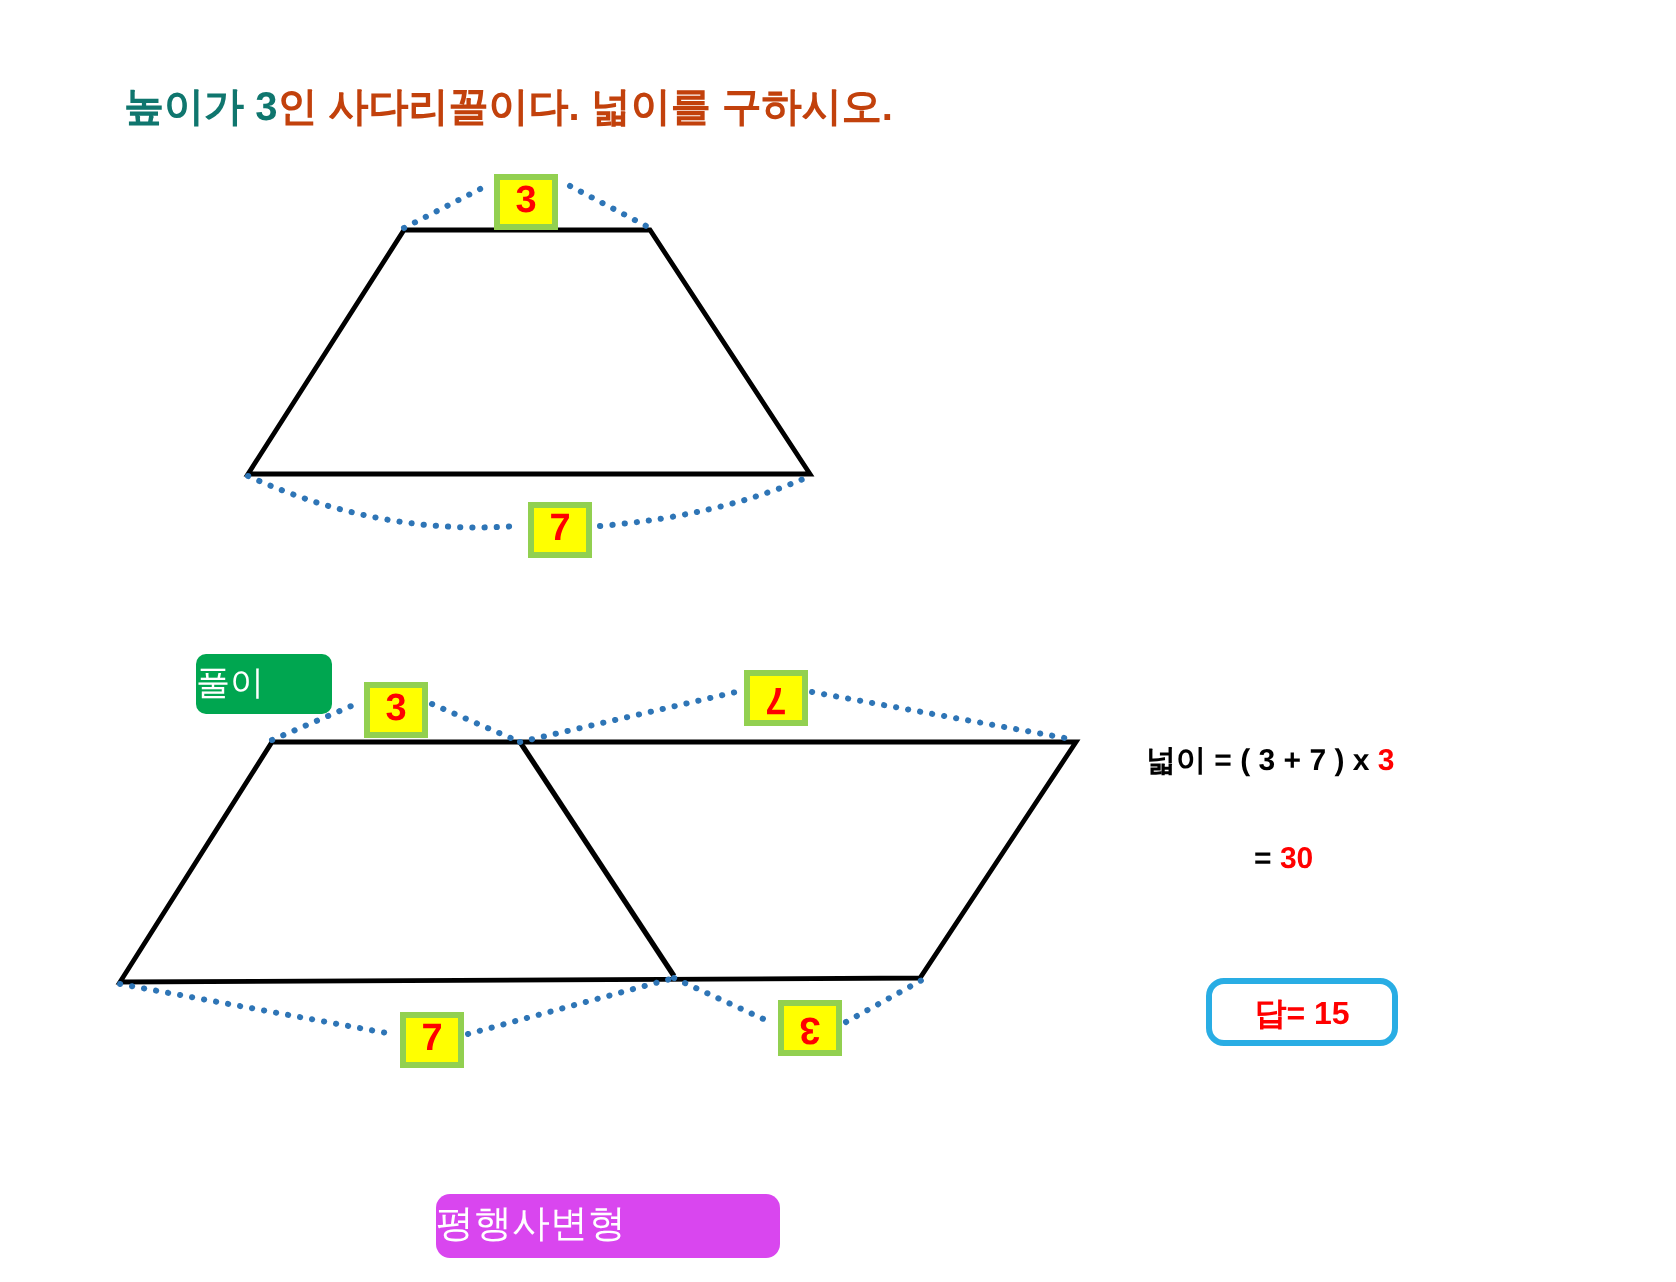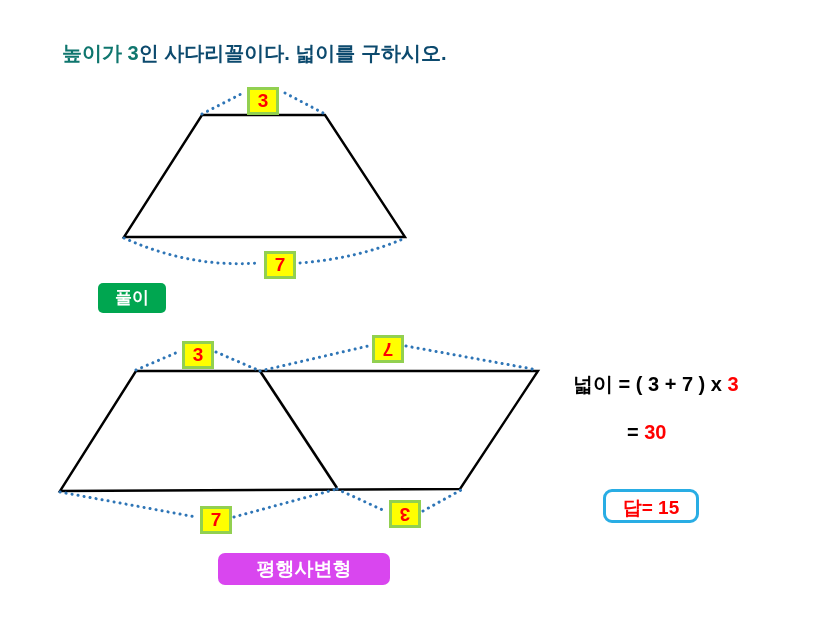--- a/index.html
+++ b/index.html
@@ -36,21 +36,21 @@
   .problem-statement {
     position: absolute;
     left: 62px;
     top: 40px;
     font-size: 20px;
     font-weight: bold;
     white-space: nowrap;
     letter-spacing: 0px;
   }
   .problem-statement .seg-red { color: #0f766e; text-align: center; }
-  .problem-statement .seg-black { color: #0c4a6e; }
+  .problem-statement .seg-black { color: #c2410c; }
 
   
   .measure-chip {
     position: absolute;
     background: #ffff00;
     border: 3px solid #92d050;
     color: #ff0000;
     font-size: 19px;
     font-weight: bold;
     text-align: center;
@@ -61,24 +61,24 @@
     padding: 0;
   }
   .measure-chip.flip {
     transform: rotate(180deg);
   }
 
   
   .badge {
     position: absolute;
     color: #ffffff;
-    font-weight: bold;
-    text-align: center;
+    font-weight: normal;
     white-space: nowrap;
     box-sizing: border-box;
+    margin-top: 44px;
   }
   .badge-solution {
     left: 98px;
     top: 283px;
     width: 68px;
     height: 30px;
     line-height: 30px;
     background: #00a650;
     border-radius: 5px;
     font-size: 17px;
@@ -90,41 +90,41 @@
     height: 32px;
     line-height: 32px;
     background: #d946ef;
     border-radius: 7px;
     font-size: 19px;
   }
 
   
   .formula-line {
     position: absolute;
-    font-size: 20px;
+    font-size: 15px;
     font-weight: bold;
     white-space: nowrap;
     color: #000000;
   }
   .formula-line .val-red { color: #ff0000; }
   #formula-line-1 { left: 573px; top: 371px; }
   #formula-line-2 { left: 627px; top: 421px; }
 
   .answer-box {
     position: absolute;
     left: 603px;
     top: 489px;
     width: 96px;
     height: 34px;
     line-height: 32px;
     text-align: center;
     border: 3px solid #29ade4;
     border-radius: 9px;
     box-sizing: border-box;
-    font-size: 19px;
+    font-size: 16px;
     font-weight: bold;
     color: #ff0000;
     white-space: nowrap;
     background: #ffffff;
   }
 </style>
 </head>
 <body>
 
 <div id="stage">

